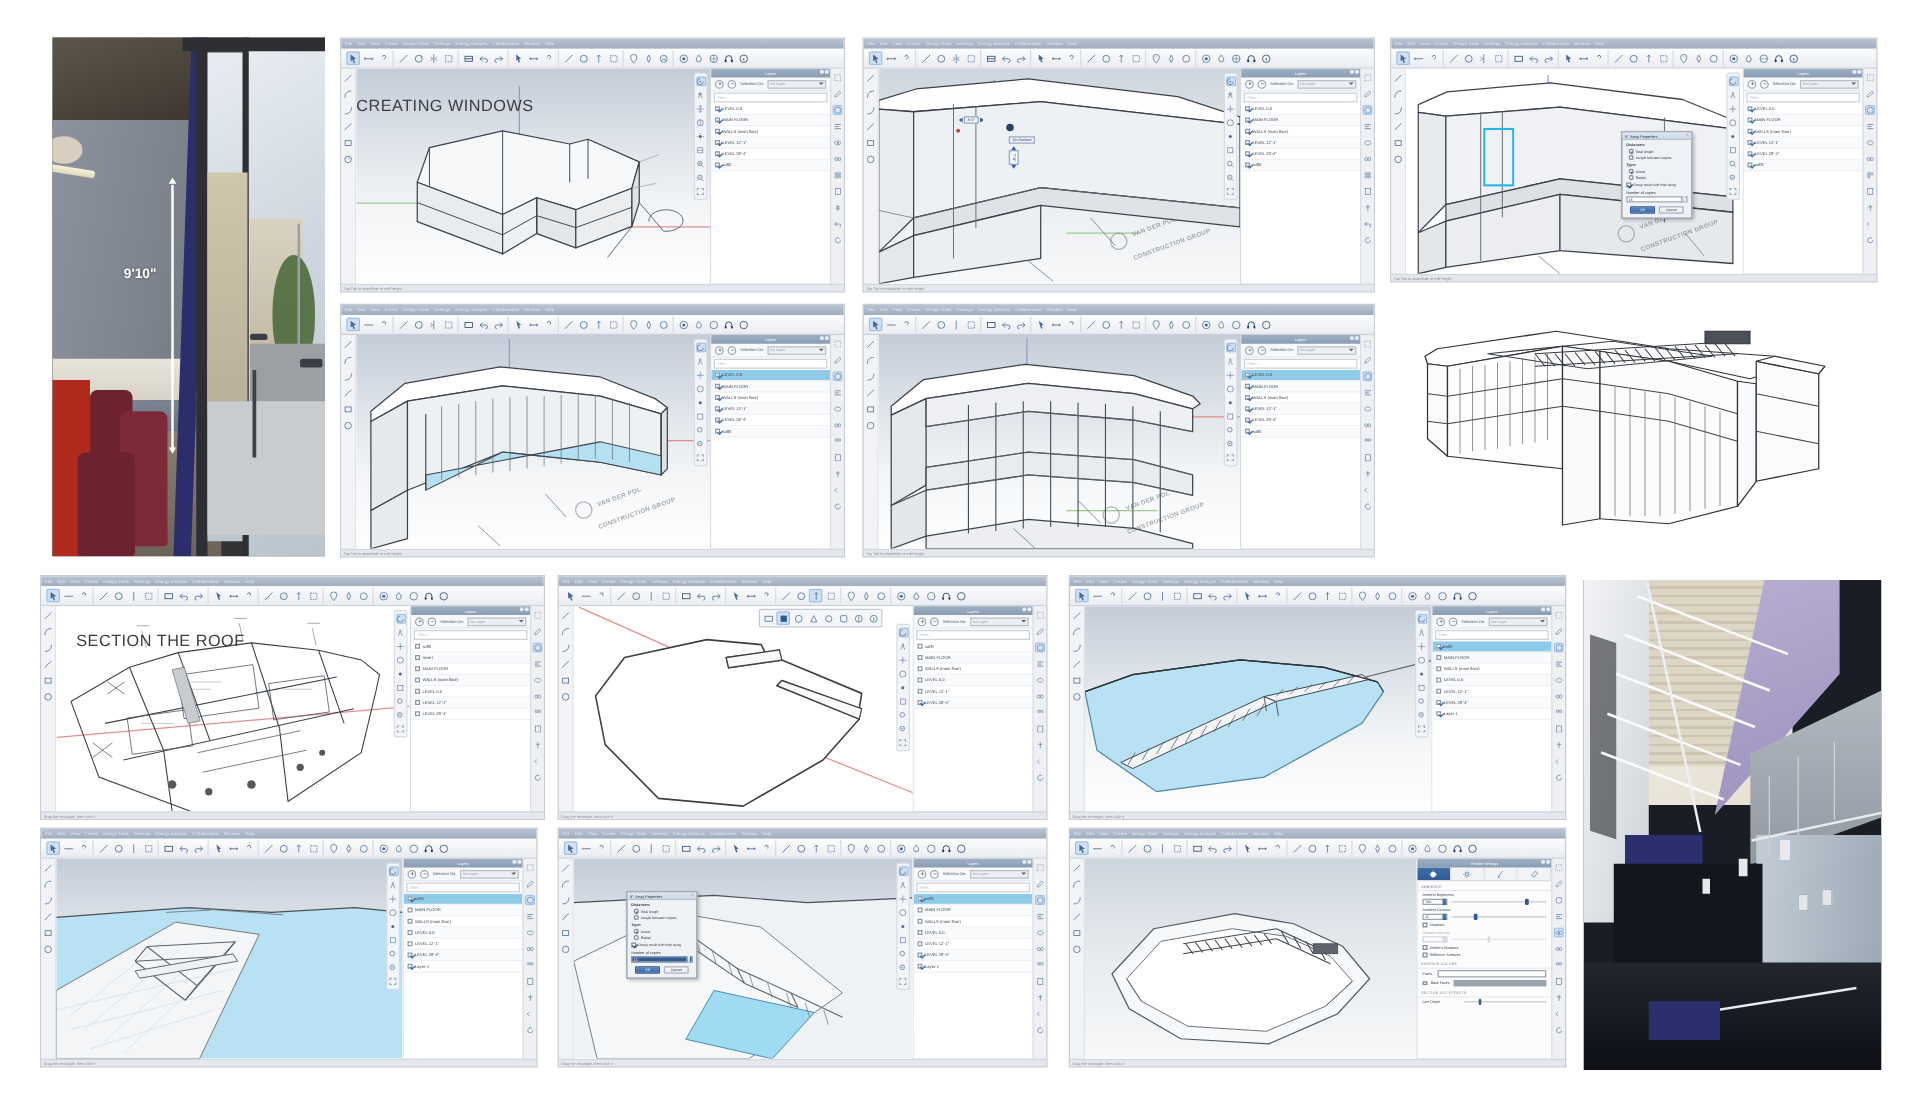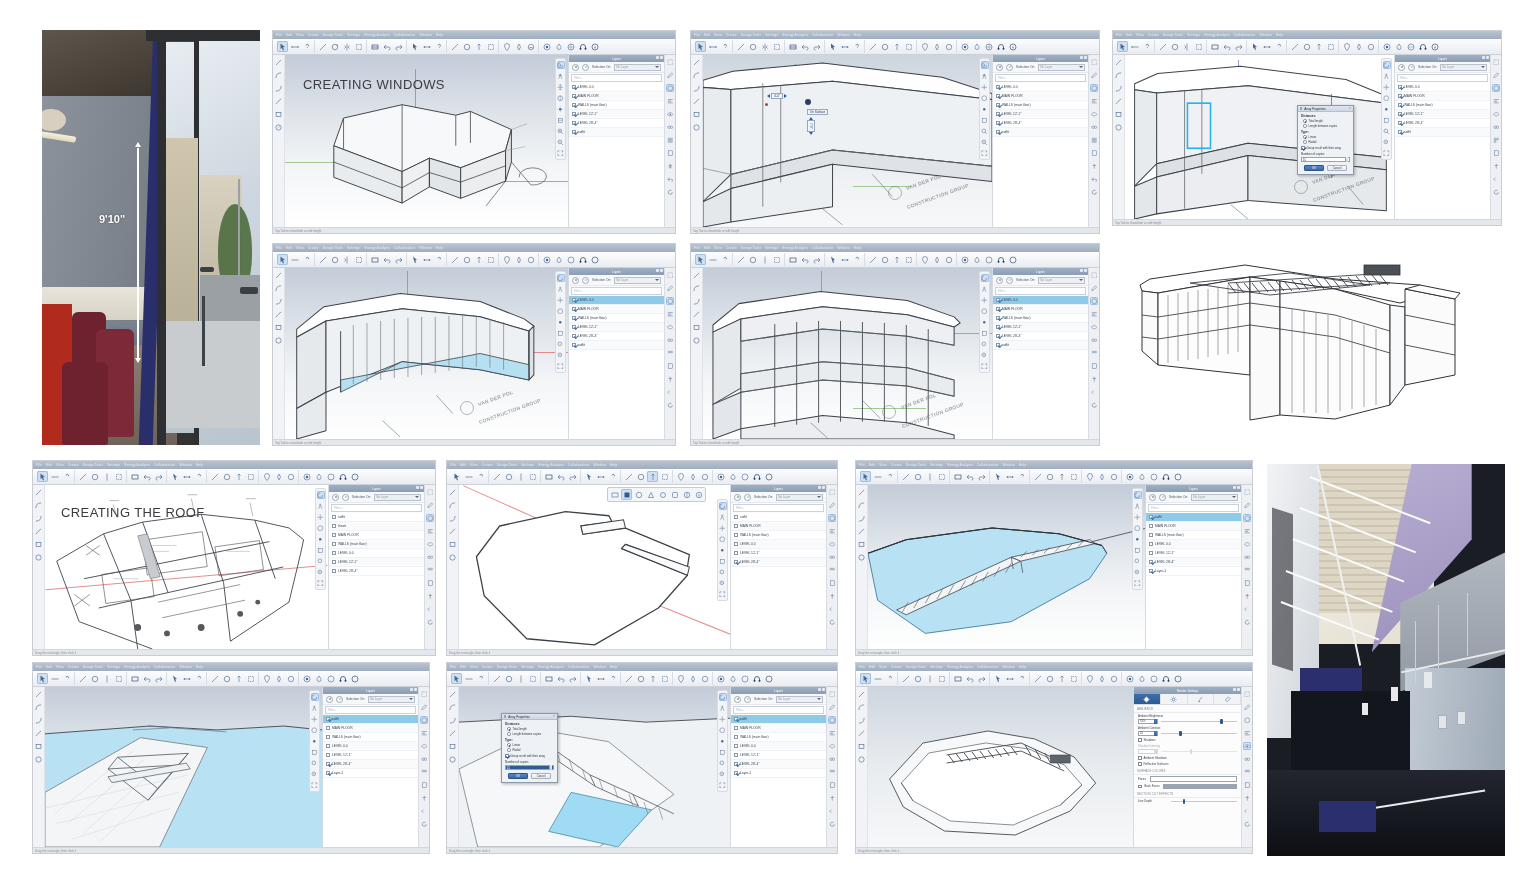--- a/index.html
+++ b/index.html
@@ -522,21 +522,21 @@
               <path d="M8 8l3-2" stroke="currentColor" stroke-width="1.1"></path>
             </svg>
           </span>
       </div>
       <div class="canvas">
         <div class="sky"></div>
 
         <div class="axis-g" style="left:0;top:62%;width:46%;"></div>
         <div class="axis-r" style="left:50%;top:73%;width:50%;"></div>
         <div class="axis-b" style="left:46%;top:8%;height:45%;"></div>
-        <div class="title-ov" style="left:18px;top:22px;">CREATING WINDOWS</div>
+        <div class="title-ov" style="left:0;top:22px;">CREATING WINDOWS</div>
         <div class="bsvg">
           <svg viewBox="0 0 290 180" preserveAspectRatio="none">
             <g fill="#f7f8f9" stroke="#3c4249" stroke-width="1" stroke-linejoin="round">
               <path d="M50 95 L60 66 L120 52 L175 63 L190 59 L232 78 L226 100 L180 118 L148 108 L120 122 Z"></path>
               <path d="M50 95 L50 128 L120 155 L120 122 Z" fill="#e9ecee"></path>
               <path d="M120 122 L148 108 L148 138 L120 155 Z" fill="#eef0f2"></path>
               <path d="M148 108 L180 118 L180 150 L148 138 Z" fill="#e3e6e9"></path>
               <path d="M180 118 L226 100 L226 132 L180 150 Z" fill="#ebedef"></path>
               <path d="M226 100 L232 78 L232 112 L226 132 Z" fill="#dfe3e6"></path>
             </g>
@@ -2569,21 +2569,21 @@
           </span>
         <span class="ticon">
             <svg viewBox="0 0 16 16">
               <circle cx="8" cy="8" r="6" stroke="currentColor" fill="none" stroke-width="1.4"></circle>
             </svg>
           </span>
       </div>
       <div class="canvas">
         <div class="whitebg"></div>
         <div class="axis-r" style="left:0;top:56%;width:100%;transform:rotate(-5deg);"></div>
-        <div class="title-ov" style="left:16px;top:20px;">CREATING THE ROOF</div>
+        <div class="title-ov" style="left:16px;top:20px;">SECTION THE ROOF</div>
         <div class="bsvg">
           <svg viewBox="0 0 290 168" preserveAspectRatio="none">
             <g stroke="#3a4046" stroke-width=".9" fill="none">
               <path d="M12 78 L60 50 L100 38 L160 30 L215 36 L250 44 L265 56 L262 70"></path>
               <path d="M12 78 L35 140 L110 168 M262 70 L250 120 L190 160"></path>
               <path d="M60 50 L88 118 M100 38 L126 110 M160 30 L183 100 M215 36 L236 96"></path>
               <path d="M40 96 L230 58 M55 126 L244 84"></path>
               <path d="M88 118 L95 168 M183 100 L190 160"></path>
             </g>
             <g stroke="#4a5158" stroke-width=".6" fill="none">

